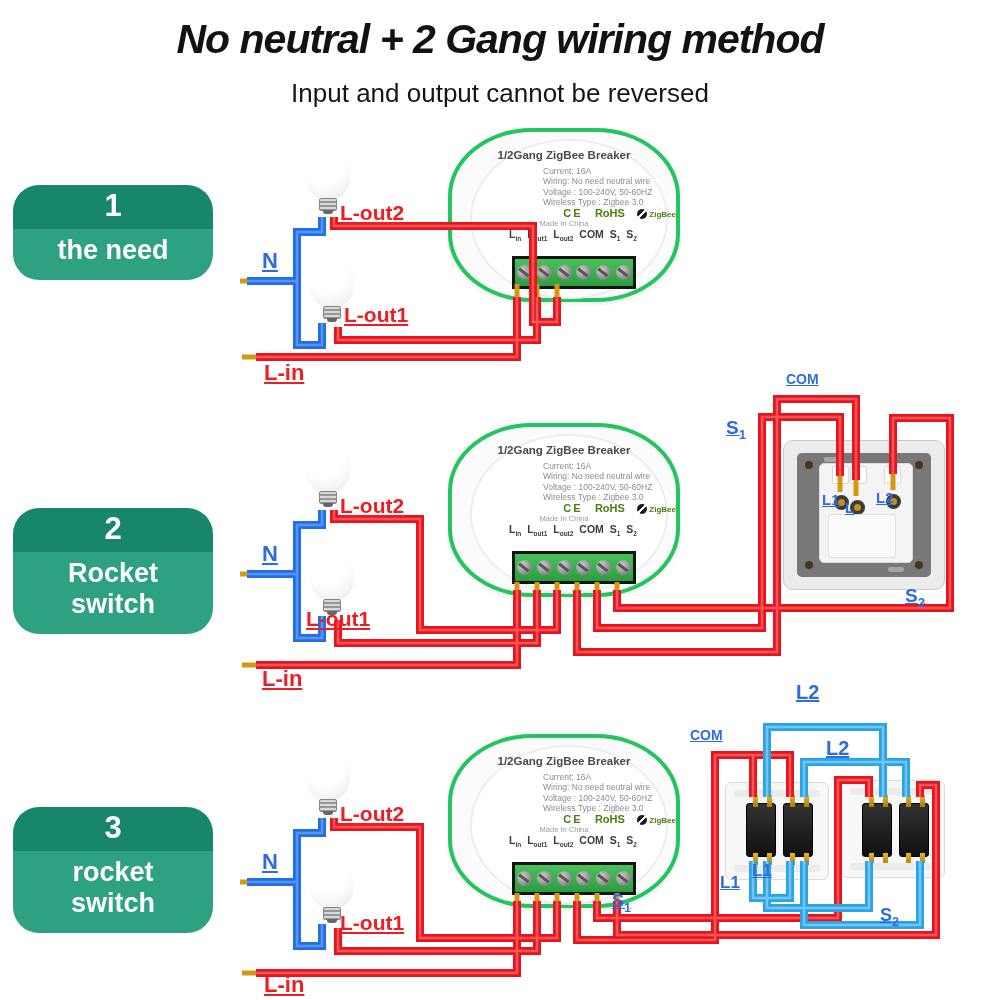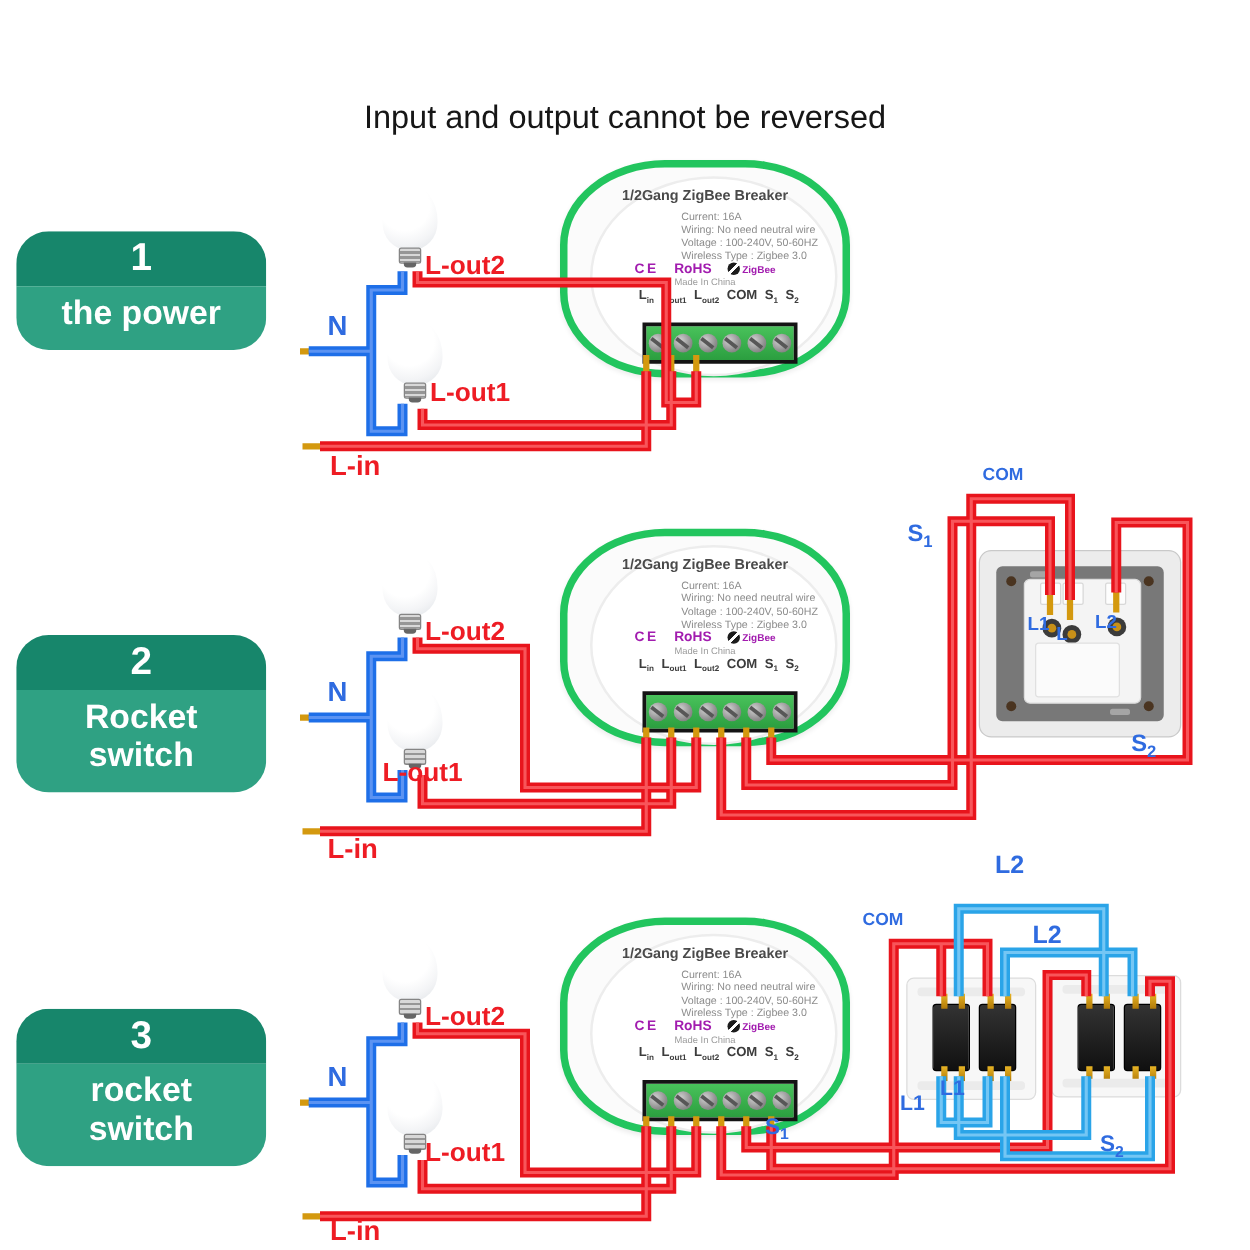--- a/index.html
+++ b/index.html
@@ -21,28 +21,28 @@
   .bulb .glass{position:absolute;left:0;top:0;width:44px;height:52px;
     background:radial-gradient(circle at 40% 32%,#ffffff 45%,#f3f4f6 70%,#dde1e5 100%);
     border-radius:50% 50% 46% 46% / 55% 55% 42% 42%;}
   .bulb .base{position:absolute;left:13px;top:50px;width:18px;height:13px;
     background:repeating-linear-gradient(180deg,#d8d8d8 0 2px,#969696 2px 4px);
     border:1px solid #858585;border-radius:2px;box-sizing:border-box;}
   .bulb .tip{position:absolute;left:17px;top:62px;width:10px;height:4px;background:#666;
     border-radius:0 0 3px 3px;}
   
   .breaker{position:absolute;left:448px;width:232px;height:174px;}
-  .b-shell{position:absolute;inset:0;background:#fbfbfb;border:6px solid #22c55e;
+  .b-shell{position:absolute;inset:0;background:#fbfbfb;border:4px solid #22c55e;
     border-radius:84px / 68px;box-shadow:0 2px 4px rgba(0,0,0,.08);}
   .b-ring{position:absolute;left:18px;top:7px;width:194px;height:156px;border:2px solid #ededed;
     border-radius:50%;background:#ffffff;}
   .b-title{position:absolute;left:0;top:17px;width:100%;text-align:center;
     font-size:11.5px;font-weight:700;color:#4a4a4a;}
   .b-specs{position:absolute;left:62px;top:34px;font-size:8.5px;line-height:1.22;color:#8c8c8c;margin-left:29px;}
-  .b-certs{position:absolute;left:0;top:71px;width:100%;text-align:center;color:#a21caf;}
+  .b-certs{position:absolute;left:0;top:71px;width:100%;text-align:right;color:#4d7c0f;}
   .b-certs .ce{font-size:11px;font-weight:600;letter-spacing:2px;margin-right:8px;}
   .b-certs .rohs{font-size:11px;font-weight:700;margin-right:8px;}
   .b-certs .zbwrap b{font-size:8px;font-weight:700;}
   .zb-ic{display:inline-block;width:10px;height:10px;border-radius:50%;vertical-align:-2px;
     margin-right:2px;background:linear-gradient(135deg,#1c1c1c 42%,#ffffff 42% 58%,#1c1c1c 58%);}
   .b-made{position:absolute;left:0;top:86.5px;width:100%;text-align:center;font-size:7.5px;color:#9a9a9a;}
   .b-terms{position:absolute;left:57px;top:96px;width:128px;display:flex;justify-content:space-between;
     align-items:baseline;font-size:10.5px;font-weight:700;color:#3c3c3c;}
   .b-terms sub{font-size:6.5px;font-weight:700;}
   .b-block{position:absolute;left:60px;top:124px;width:124px;height:33px;box-sizing:border-box;
@@ -71,38 +71,39 @@
   
   .sw3{position:absolute;width:102px;height:96px;background:#f7f7f7;border:1px solid #dcdcdc;
     border-radius:6px;}
   .sw3::before,.sw3::after{content:"";position:absolute;left:8px;right:8px;height:7px;
     background:#ebebeb;border-radius:3px;}
   .sw3::before{top:7px;} .sw3::after{bottom:7px;}
   .mod{position:absolute;width:30px;height:54px;background:linear-gradient(#333,#101010);
     border:1px solid #000;border-radius:3px;box-sizing:border-box;}
   .pin{position:absolute;width:5px;height:12px;background:linear-gradient(#e8b424,#b07908);}
   
-  .lbl{position:absolute;font-weight:600;white-space:nowrap;line-height:1;}
+  .lbl{position:absolute;font-weight:600;white-space:nowrap;line-height:1;text-decoration:underline;}
   .lbl.red{color:#ee1c24;}
   .lbl.blue{color:#2f6be0;}
   .lbl sub{font-size:70%;font-weight:600;}
   
   #wires{position:absolute;left:0;top:0;pointer-events:none;}
 </style>
 </head>
 <body>
 
 <div id="stage">
 
+  <div class="title">No neutral + 2 Gang wiring method</div>
   <div class="subtitle">Input and output cannot be reversed</div>
 
   <div class="step" style="top:185px;">
     <div class="num">1</div>
     <div class="body">
-      <div>the power</div>
+      <div>the need</div>
     </div>
   </div>
   <div class="step" style="top:508px;">
     <div class="num">2</div>
     <div class="body">
       <div>Rocket</div>
       <div>switch</div>
     </div>
   </div>
   <div class="step" style="top:807px;">

